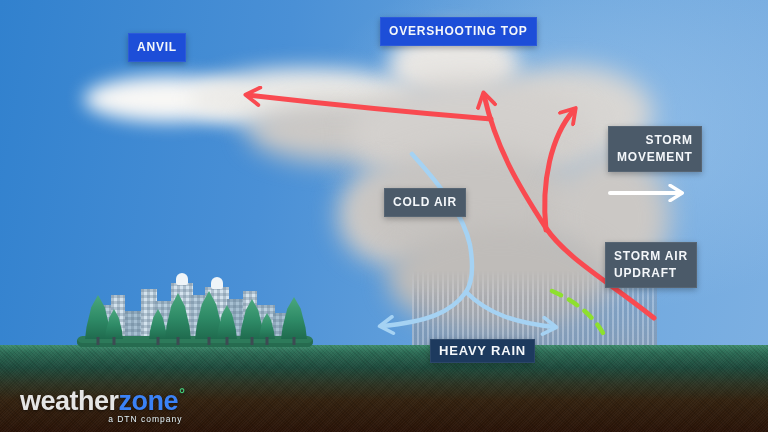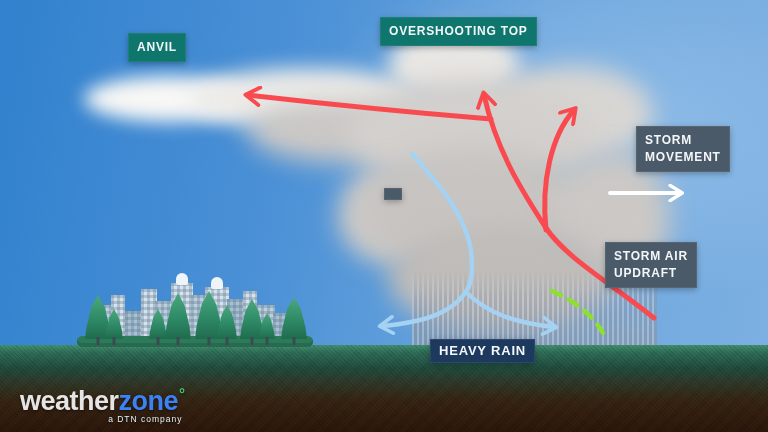--- a/index.html
+++ b/index.html
@@ -67,21 +67,21 @@
     width:3px; height:8px; background:#3c4b52;}
   .hedge{position:absolute; left:-8px; bottom:-2px; width:236px; height:11px;
     border-radius:6px; background:#2d7a5a;
     box-shadow:inset 0 -4px 0 #266b4f;}
   
   .lbl{
     position:absolute; color:#f4f7fa; font-weight:bold; font-size:12px;
     letter-spacing:0.8px; line-height:17px; padding:6px 9px; white-space:nowrap;
     box-shadow:0 2px 6px rgba(0,0,0,0.28), inset 0 0 0 1px rgba(255,255,255,0.07);
   }
-  .lbl-top{background:#0f766e;}
+  .lbl-top{background:#1d4ed8;}
   .lbl-mid{background:#4b5a69;}
   .lbl-bot{background:#1d3a5e; font-size:13px; padding:4px 9px; line-height:16px;}
   .lbl span{display:block;}
   
   .logo{position:absolute; left:20px; top:380px; display:flex; flex-direction:column;
     align-items:flex-end; text-shadow:0 1px 3px rgba(0,0,0,0.55);}
   .logo-main{font-size:27px; font-weight:bold; line-height:28px; letter-spacing:-0.5px;}
   .lg-w{color:#e5e5e5;} .lg-z{color:#3b82f6;}
   .lg-deg{color:#43c878; font-size:15px; vertical-align:11px; margin-left:1px;}
   .lg-tag{font-size:8.5px; color:#e2f1f7; letter-spacing:1px; margin-top:-1px; margin-right:2px;}
@@ -198,26 +198,27 @@
   </svg>
 
   <div class="lbl lbl-top" style="left:128px; top:33px;">
     <span>ANVIL</span>
   </div>
 
   <div class="lbl lbl-top" style="left:380px; top:17px;">
     <span>OVERSHOOTING TOP</span>
   </div>
 
-  <div class="lbl lbl-mid" style="left:636px; top:126px;">
+  <div class="lbl lbl-mid" style="left:608px; top:126px;text-align:right;">
     <span>STORM</span>
     <span>MOVEMENT</span>
   </div>
 
   <div class="lbl lbl-mid" style="left:384px; top:188px;">
+    <span>COLD AIR</span>
   </div>
 
   <div class="lbl lbl-mid" style="left:605px; top:242px;">
     <span>STORM AIR</span>
     <span>UPDRAFT</span>
   </div>
 
   <div class="lbl lbl-bot" style="left:430px; top:339px;">
     <span>HEAVY RAIN</span>
   </div>

